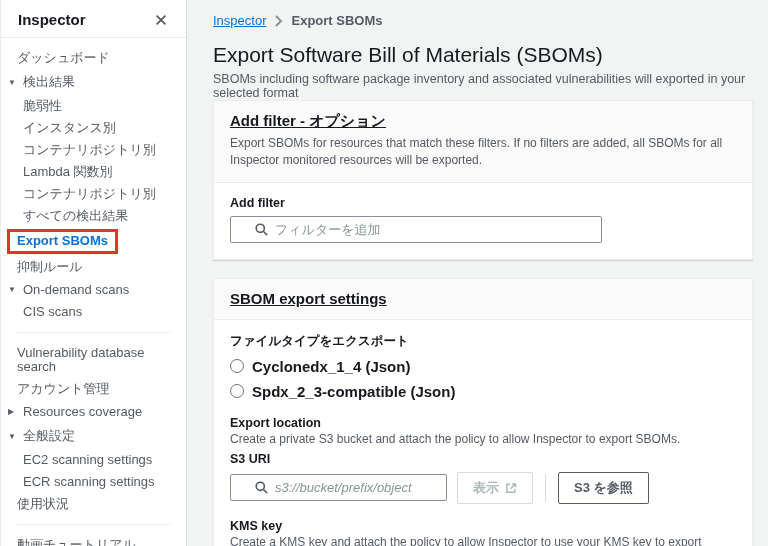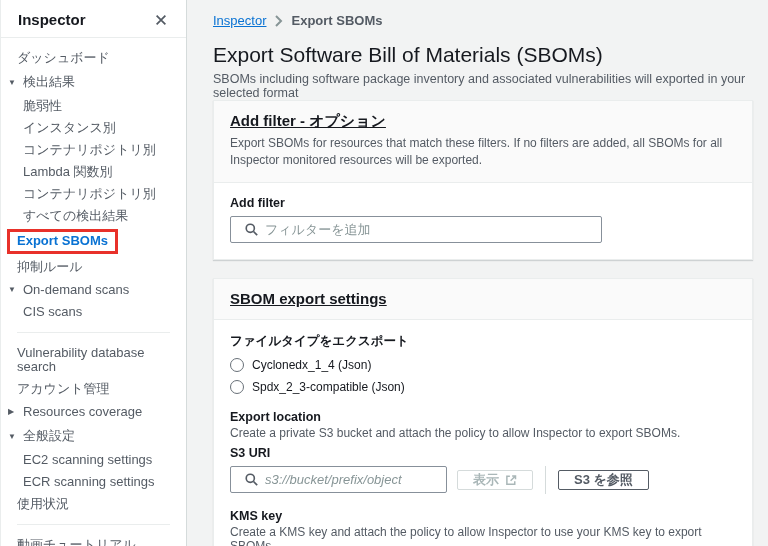--- a/index.html
+++ b/index.html
@@ -39,31 +39,31 @@
 
   .card { background: #fff; border: 1px solid #eaeded; box-shadow: 0 1px 1px rgba(0,28,36,0.15); margin-bottom: 18px; }
   .card-header { background: #fafafa; border-bottom: 1px solid #eaeded; padding: 11px 16px 12px; }
   .card-title { font-size: 15px; font-weight: bold; color: #16191f; text-decoration: underline; }
   .card-desc { font-size: 12px; color: #545b64; line-height: 1.45; margin-top: 4px; }
   .card-body { padding: 13px 16px 16px; }
 
   .field-label { font-size: 12.5px; font-weight: bold; color: #16191f; margin-bottom: 6px; }
   .field-desc { font-size: 12px; color: #545b64; margin-bottom: 6px; }
 
-  .search-box { display: flex; align-items: center; gap: 7px; height: 27px; border: 1px solid #87909a; border-radius: 2px; background: #fff; padding: 0 14px; }
+  .search-box { display: flex; align-items: center; gap: 7px; height: 27px; border: 1px solid #87909a; border-radius: 2px; background: #fff; padding: 0 24px; }
   .search-box svg { color: #545b64; flex-shrink: 0; }
   .search-box input { border: none; outline: none; flex: 1; font-size: 13px; font-family: "Liberation Sans", sans-serif; color: #16191f; background: transparent; }
   .search-box input::placeholder { color: #879596; opacity: 1; }
   .search-box input.ital { font-style: italic; }
 
-  .radio-row { display: flex; align-items: center; font-size: 12px; color: #16191f; margin: 8px 0; cursor: pointer; }
+  .radio-row { display: flex; align-items: center; font-size: 15px; color: #16191f; margin: 8px 0; cursor: pointer; font-weight: bold; }
   .radio-circle { width: 14px; height: 14px; border: 1px solid #687078; border-radius: 50%; background: #fff; margin-right: 8px; flex-shrink: 0; }
 
   .s3-row { display: flex; align-items: center; gap: 10px; margin-bottom: 15px; }
-  .btn { font-family: "Liberation Sans", sans-serif; font-size: 13px; font-weight: bold; border-radius: 2px; padding: 5px 15px; height: 20px; display: inline-flex; align-items: center; gap: 6px; cursor: pointer; background: #fff; }
+  .btn { font-family: "Liberation Sans", sans-serif; font-size: 13px; font-weight: bold; border-radius: 2px; padding: 5px 15px; height: 32px; display: inline-flex; align-items: center; gap: 6px; cursor: pointer; background: #fff; }
   .btn-disabled { color: #aab7b8; border: 1px solid #d5dbdb; cursor: default; }
   .btn-secondary { color: #545b64; border: 1px solid #545b64; }
   .vdiv { width: 1px; height: 28px; background: #d5dbdb; margin: 0 2px; }
 
   .mt2 { margin-top: 10px; }
   .mb10 { margin-bottom: 16px; }
   .w-filter { width: 372px; }
   .w-s3 { width: 217px; }
 </style>
 </head>

